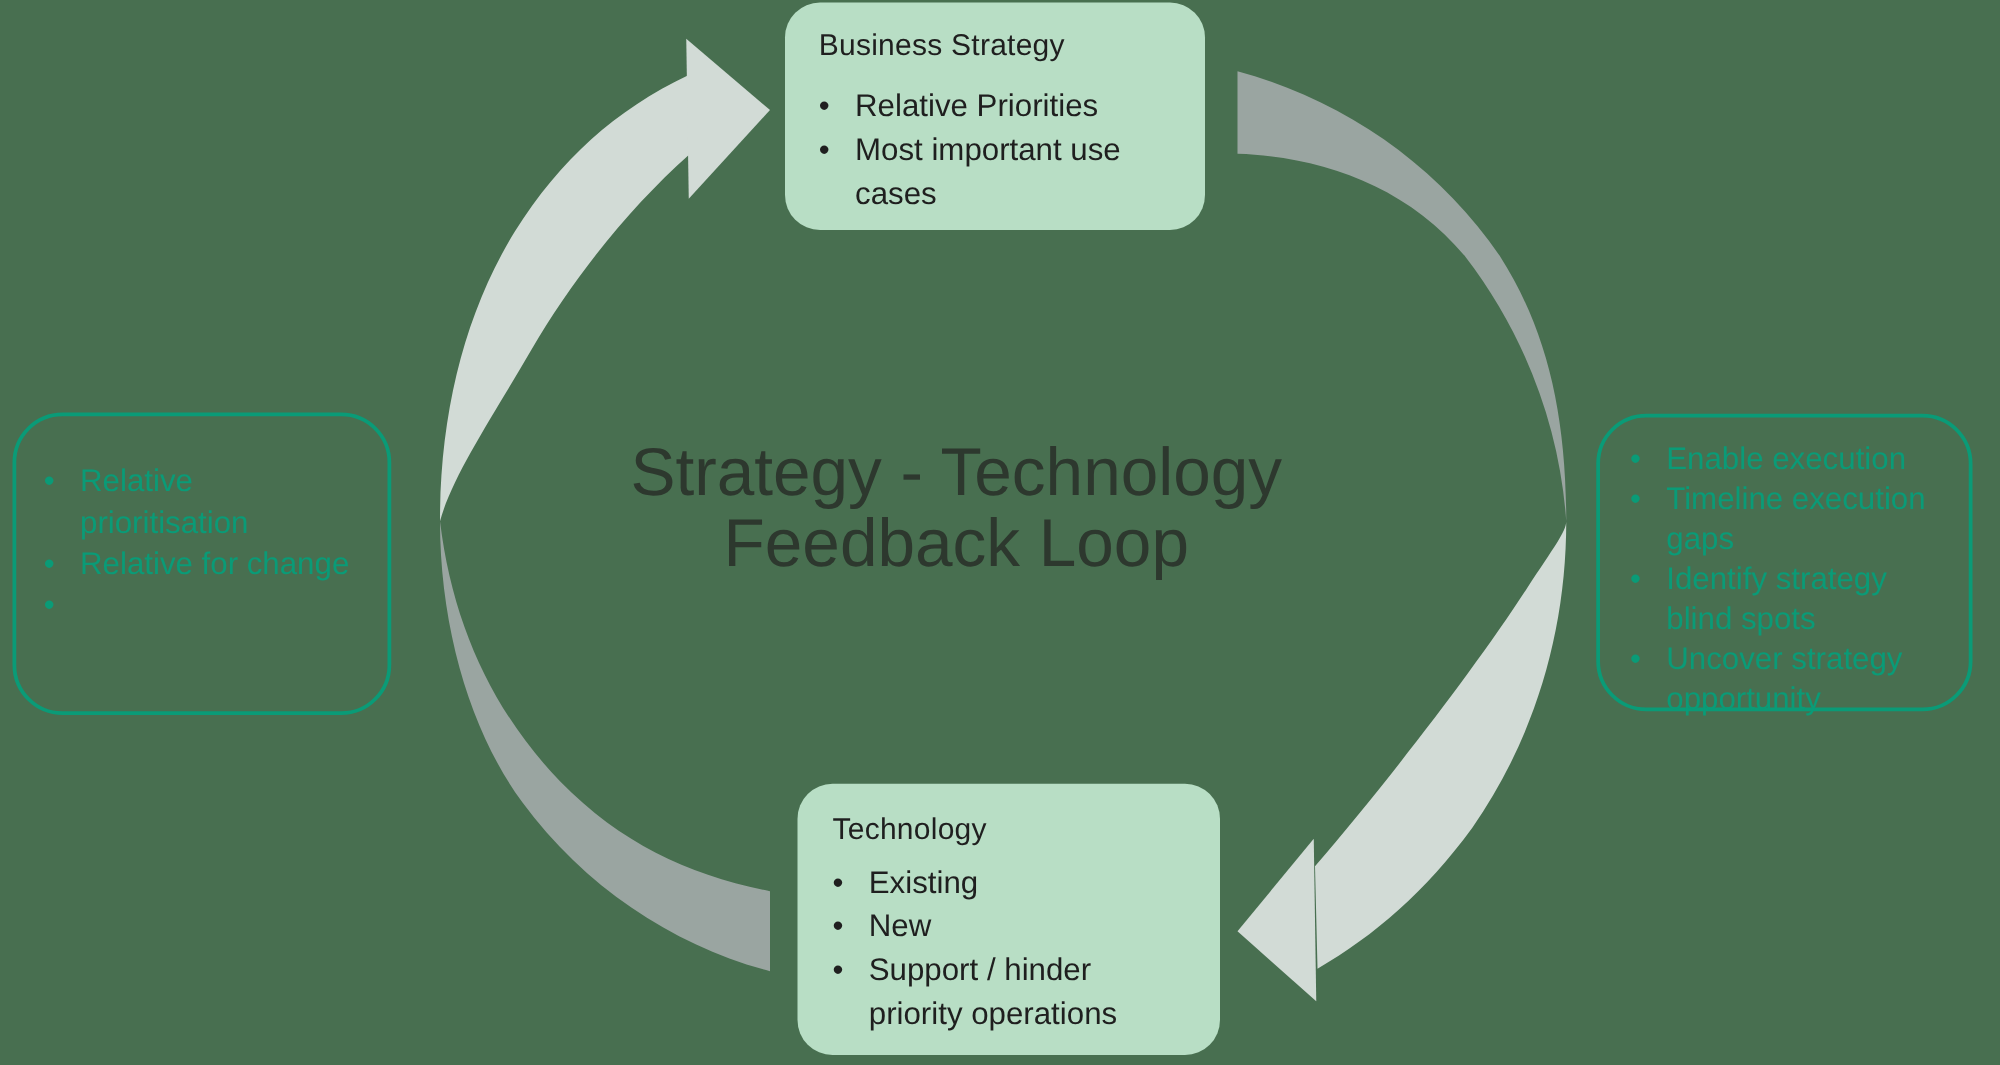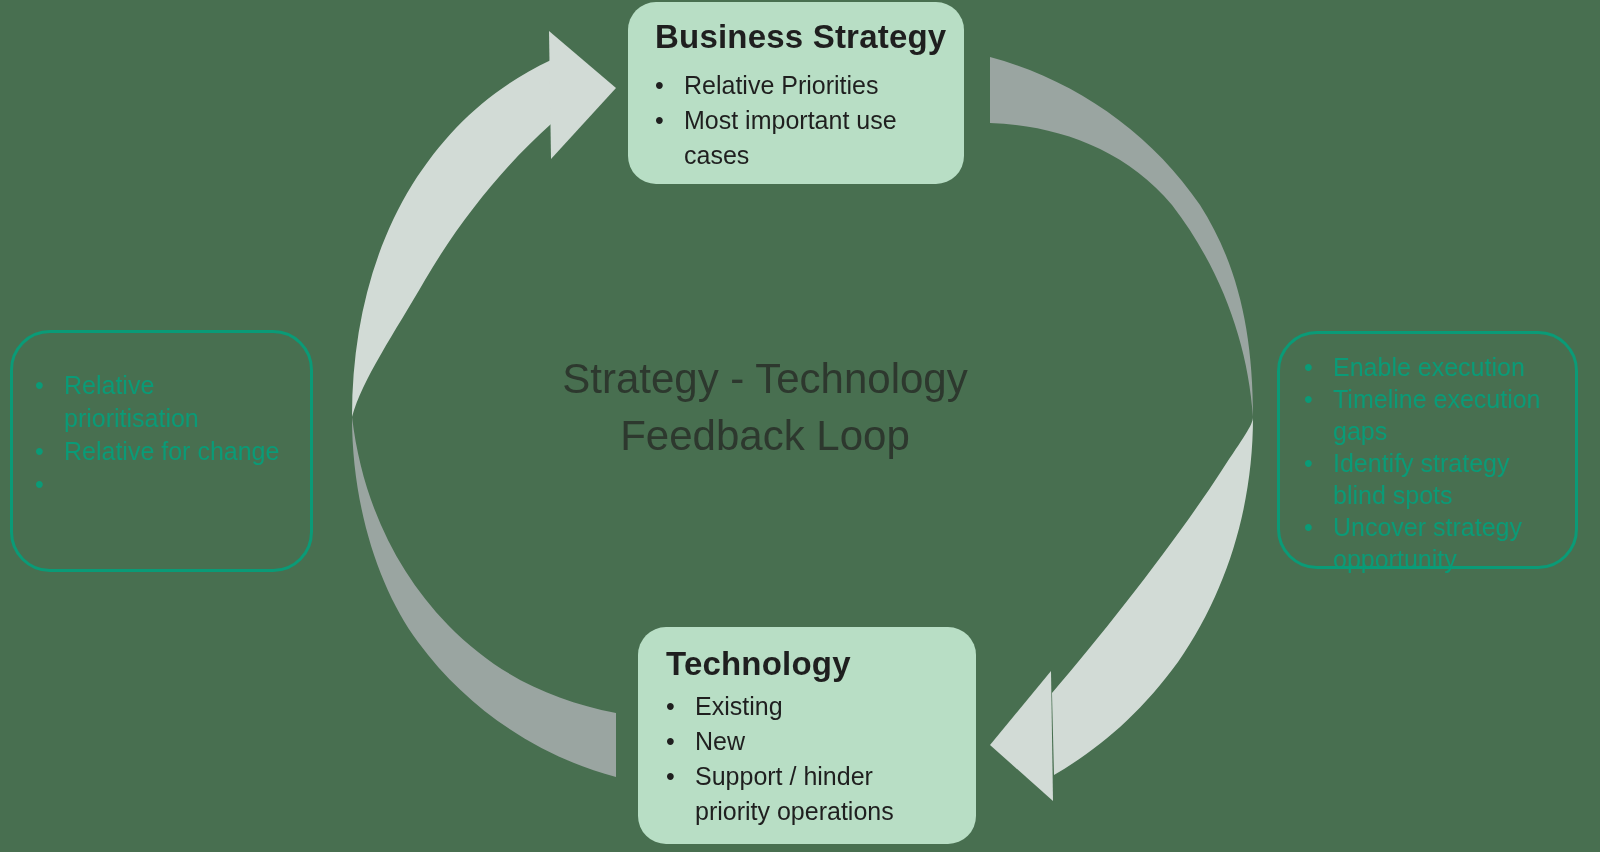--- a/index.html
+++ b/index.html
@@ -24,41 +24,41 @@
   .arrow-dark{fill:var(--arrow-dark,#9AA5A1);}
 
   .box{position:absolute;box-sizing:border-box;}
   .mint{
     background:var(--box-fill,#B8DEC5);
     border-radius:28px;
     color:var(--dark-text,#1F1F1F);
   }
   .mint.top-box{left:628px;top:2px;width:336px;height:182px;padding:16px 16px 0 27px;}
   .mint.bottom-box{left:638px;top:627px;width:338px;height:217px;padding:18px 14px 0 28px;}
-  .box-title{font-size:33px;font-weight:bold;line-height:38px;letter-spacing:0.2px;}
+  .box-title{font-size:24px;font-weight:normal;line-height:38px;letter-spacing:0.2px;}
   .mint .bullets{margin-top:12px;font-size:25px;line-height:35px;}
   .bottom-box .bullets{margin-top:6px;}
 
   .outline{
     border:3px solid var(--accent-teal,#0A9B77);
     border-radius:40px;
     color:var(--accent-teal,#0A9B77);
     background:transparent;
   }
   .outline.left-box{left:10px;top:330px;width:303px;height:242px;padding:36px 8px 0 22px;font-size:25px;line-height:33px;}
   .outline.right-box{left:1277px;top:331px;width:301px;height:238px;padding:17px 6px 0 24px;font-size:25px;line-height:32px;}
 
   .bullet{display:flex;align-items:flex-start;}
   .dot{flex:none;width:29px;}
   .bullet-text{white-space:pre-line;}
 
   .center-title{
     position:absolute;left:500px;top:350px;width:530px;
     text-align:center;
-    font-size:42px;line-height:57px;
+    font-size:54px;line-height:57px;
     color:var(--title-text,#2D382E);
     white-space:pre-line;
   }
 </style>
 </head>
 <body>
 
 <div class="stage">
 
   <svg class="arrows" viewBox="0 0 1600 852" aria-hidden="true">

